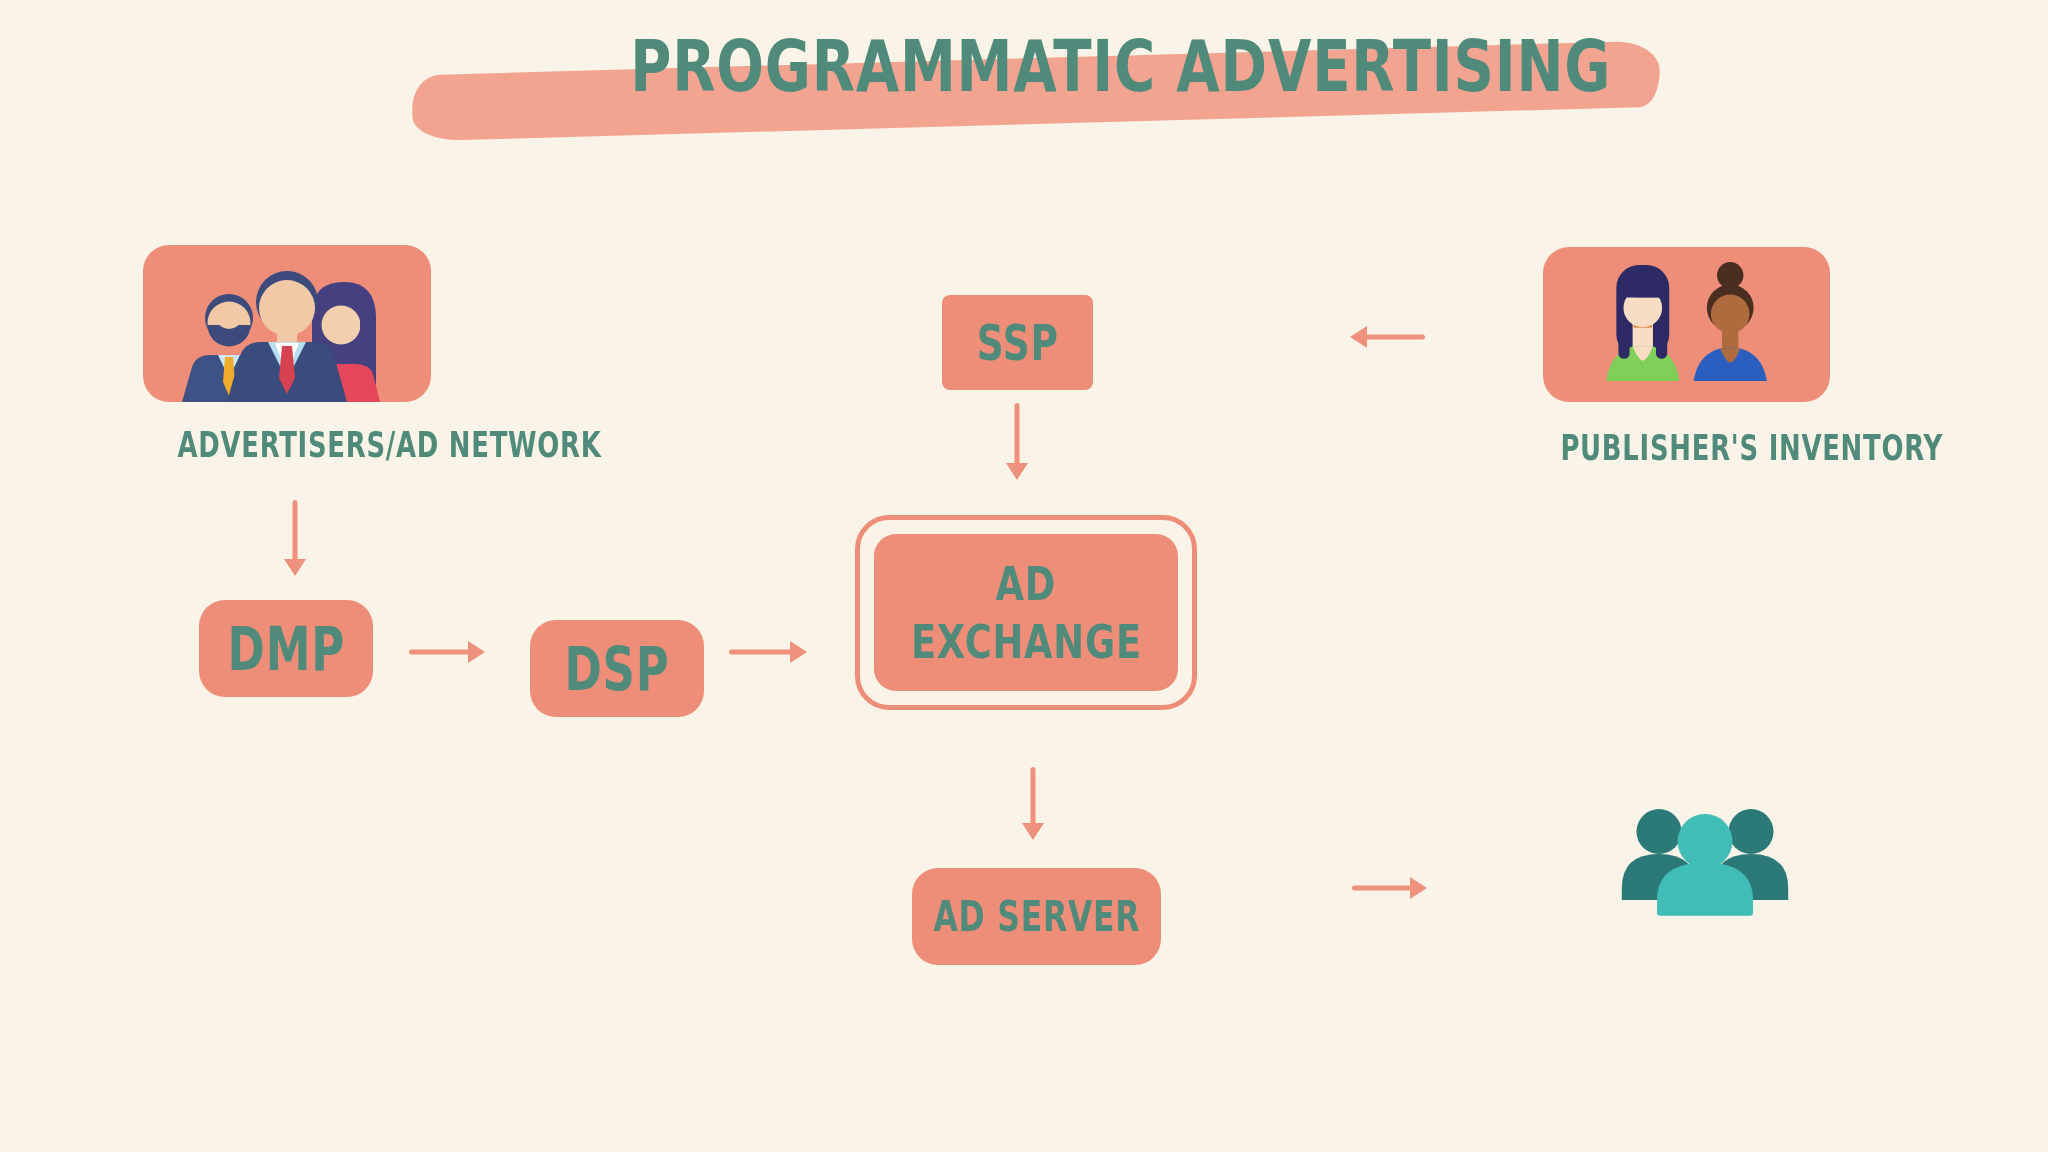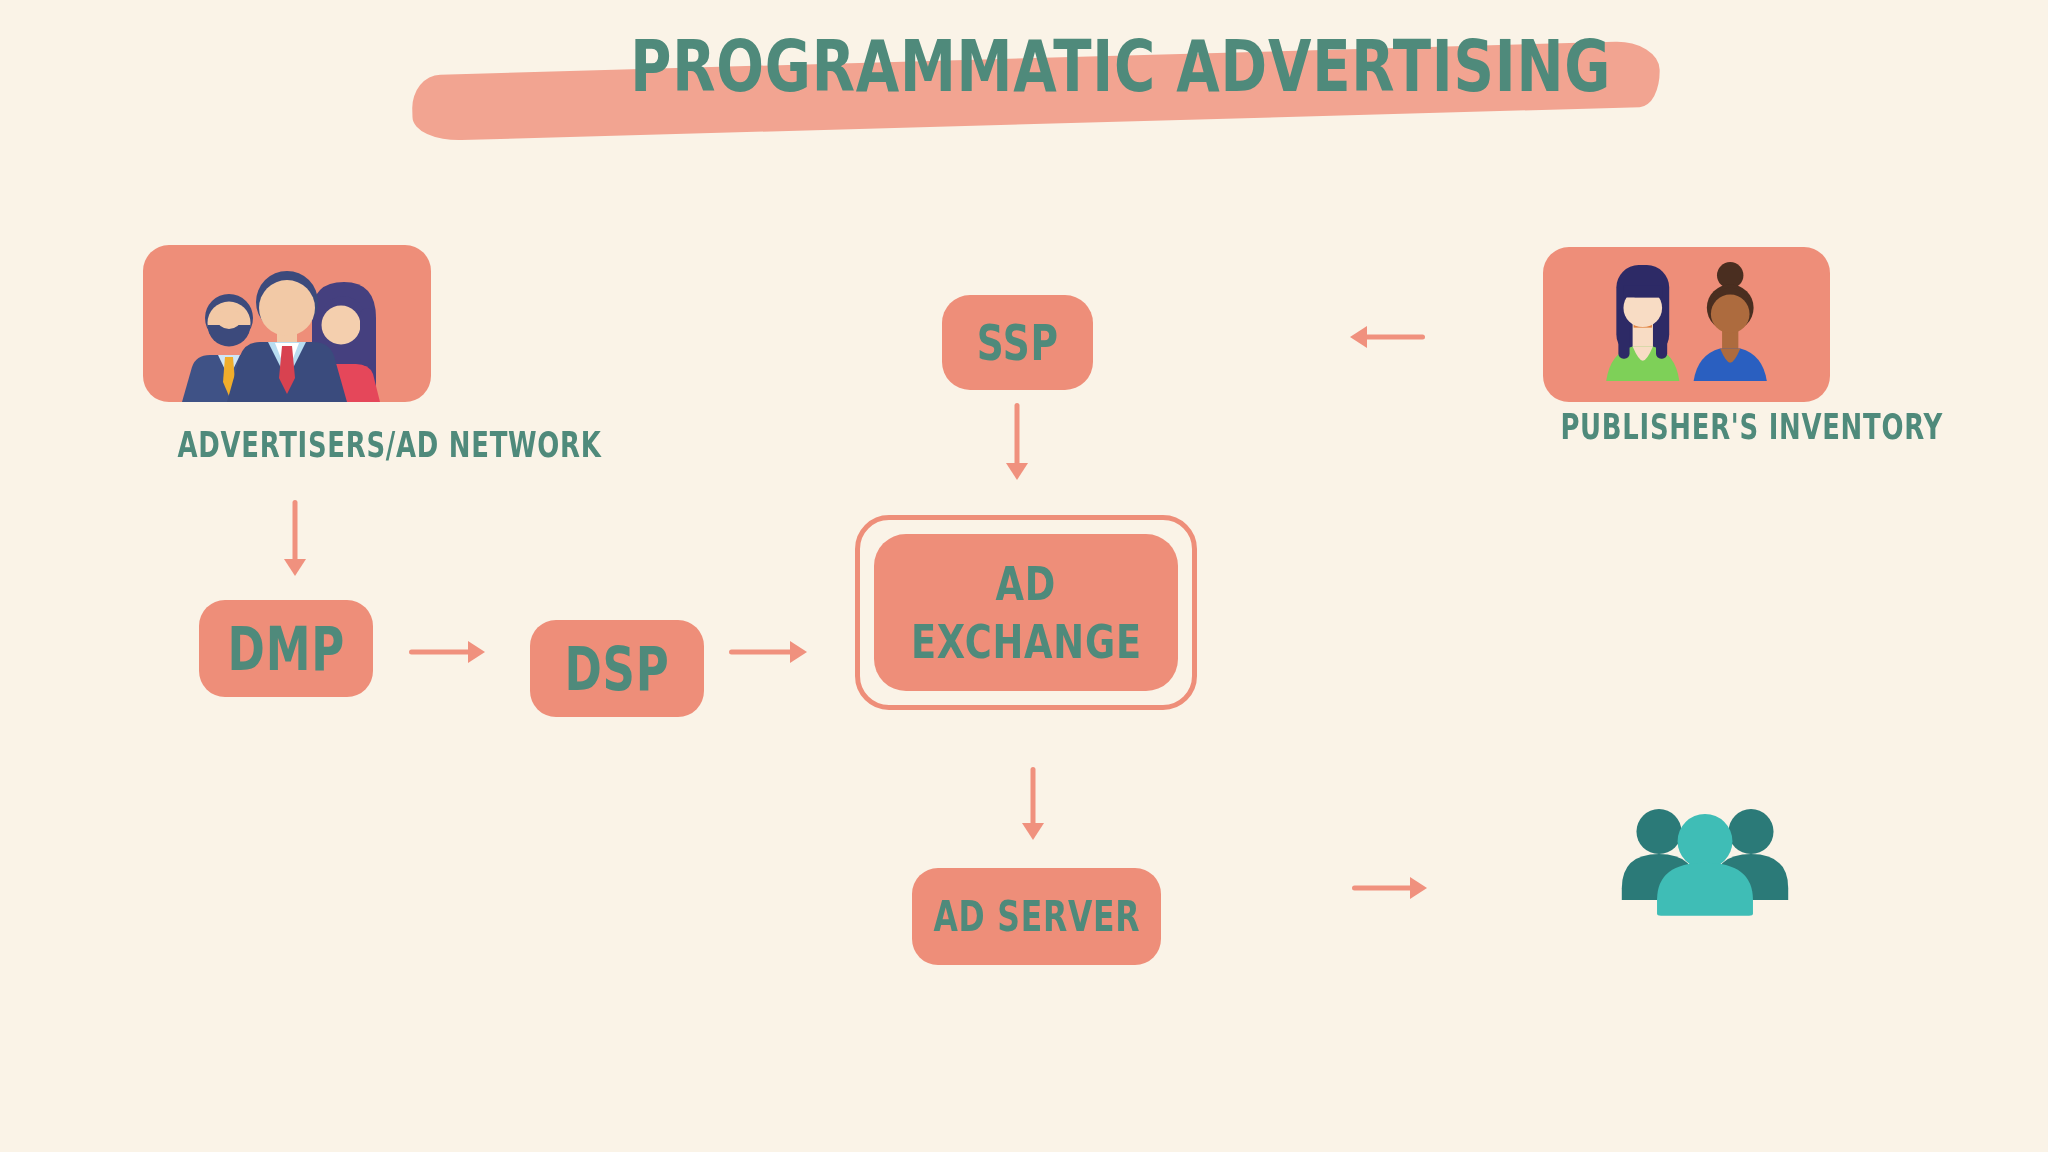--- a/index.html
+++ b/index.html
@@ -21,28 +21,28 @@
   
   .node{position:absolute;background:var(--box);border-radius:26px;display:flex;
     align-items:center;justify-content:center;color:var(--teal-text);white-space:nowrap;}
   .node .squish{transform:scaleX(0.75);}
   .img-node{overflow:hidden;border-radius:26px;display:flex;align-items:flex-end;justify-content:center;}
   .caption{position:absolute;text-align:center;color:var(--teal-text);font-size:36px;line-height:44px;white-space:nowrap;margin-top:16px;}
   .caption .squish{transform:scaleX(0.72);}
 
   #box-advertisers{left:143px;top:245px;width:288px;height:157px;}
   #caption-advertisers{left:95px;top:407px;width:400px;}
-  #box-ssp{left:942px;top:295px;width:151px;height:95px;font-size:50px;border-radius:28px;}
+  #box-ssp{left:942px;top:295px;width:151px;height:95px;font-size:50px;border-radius:8px;}
   #box-publisher{left:1543px;top:247px;width:287px;height:155px;align-items:center;}
-  #caption-publisher{left:1486px;top:389px;width:400px;}
+  #caption-publisher{left:1486px;top:410px;width:400px;}
   #box-dmp{left:199px;top:600px;width:174px;height:97px;font-size:60px;}
   #box-dsp{left:530px;top:620px;width:174px;height:97px;font-size:60px;}
   #adx-outer{position:absolute;left:855px;top:515px;width:342px;height:195px;border:5px solid var(--box);
     border-radius:34px;padding:14px;display:flex;background:transparent;}
-  #adx-inner{flex:1;background:var(--box);border-radius:32px;display:flex;flex-direction:column;
+  #adx-inner{flex:1;background:var(--box);border-radius:22px;display:flex;flex-direction:column;
     align-items:center;justify-content:center;color:var(--teal-text);font-size:46px;line-height:58px;white-space:nowrap;}
   #adx-inner .squish{transform:scaleX(0.8);}
   #box-adserver{left:912px;top:868px;width:249px;height:97px;font-size:42px;}
   #audience-icon-wrap{position:absolute;left:1612px;top:798px;width:186px;height:118px;}
   #caption-audience{left:1566px;top:910px;width:280px;font-size:34px;line-height:42px;}
 
   
   .arrow{position:absolute;}
   .arrow .shaft{position:absolute;background:var(--arrow);border-radius:3px;}
   .arrow .head{position:absolute;width:0;height:0;}

